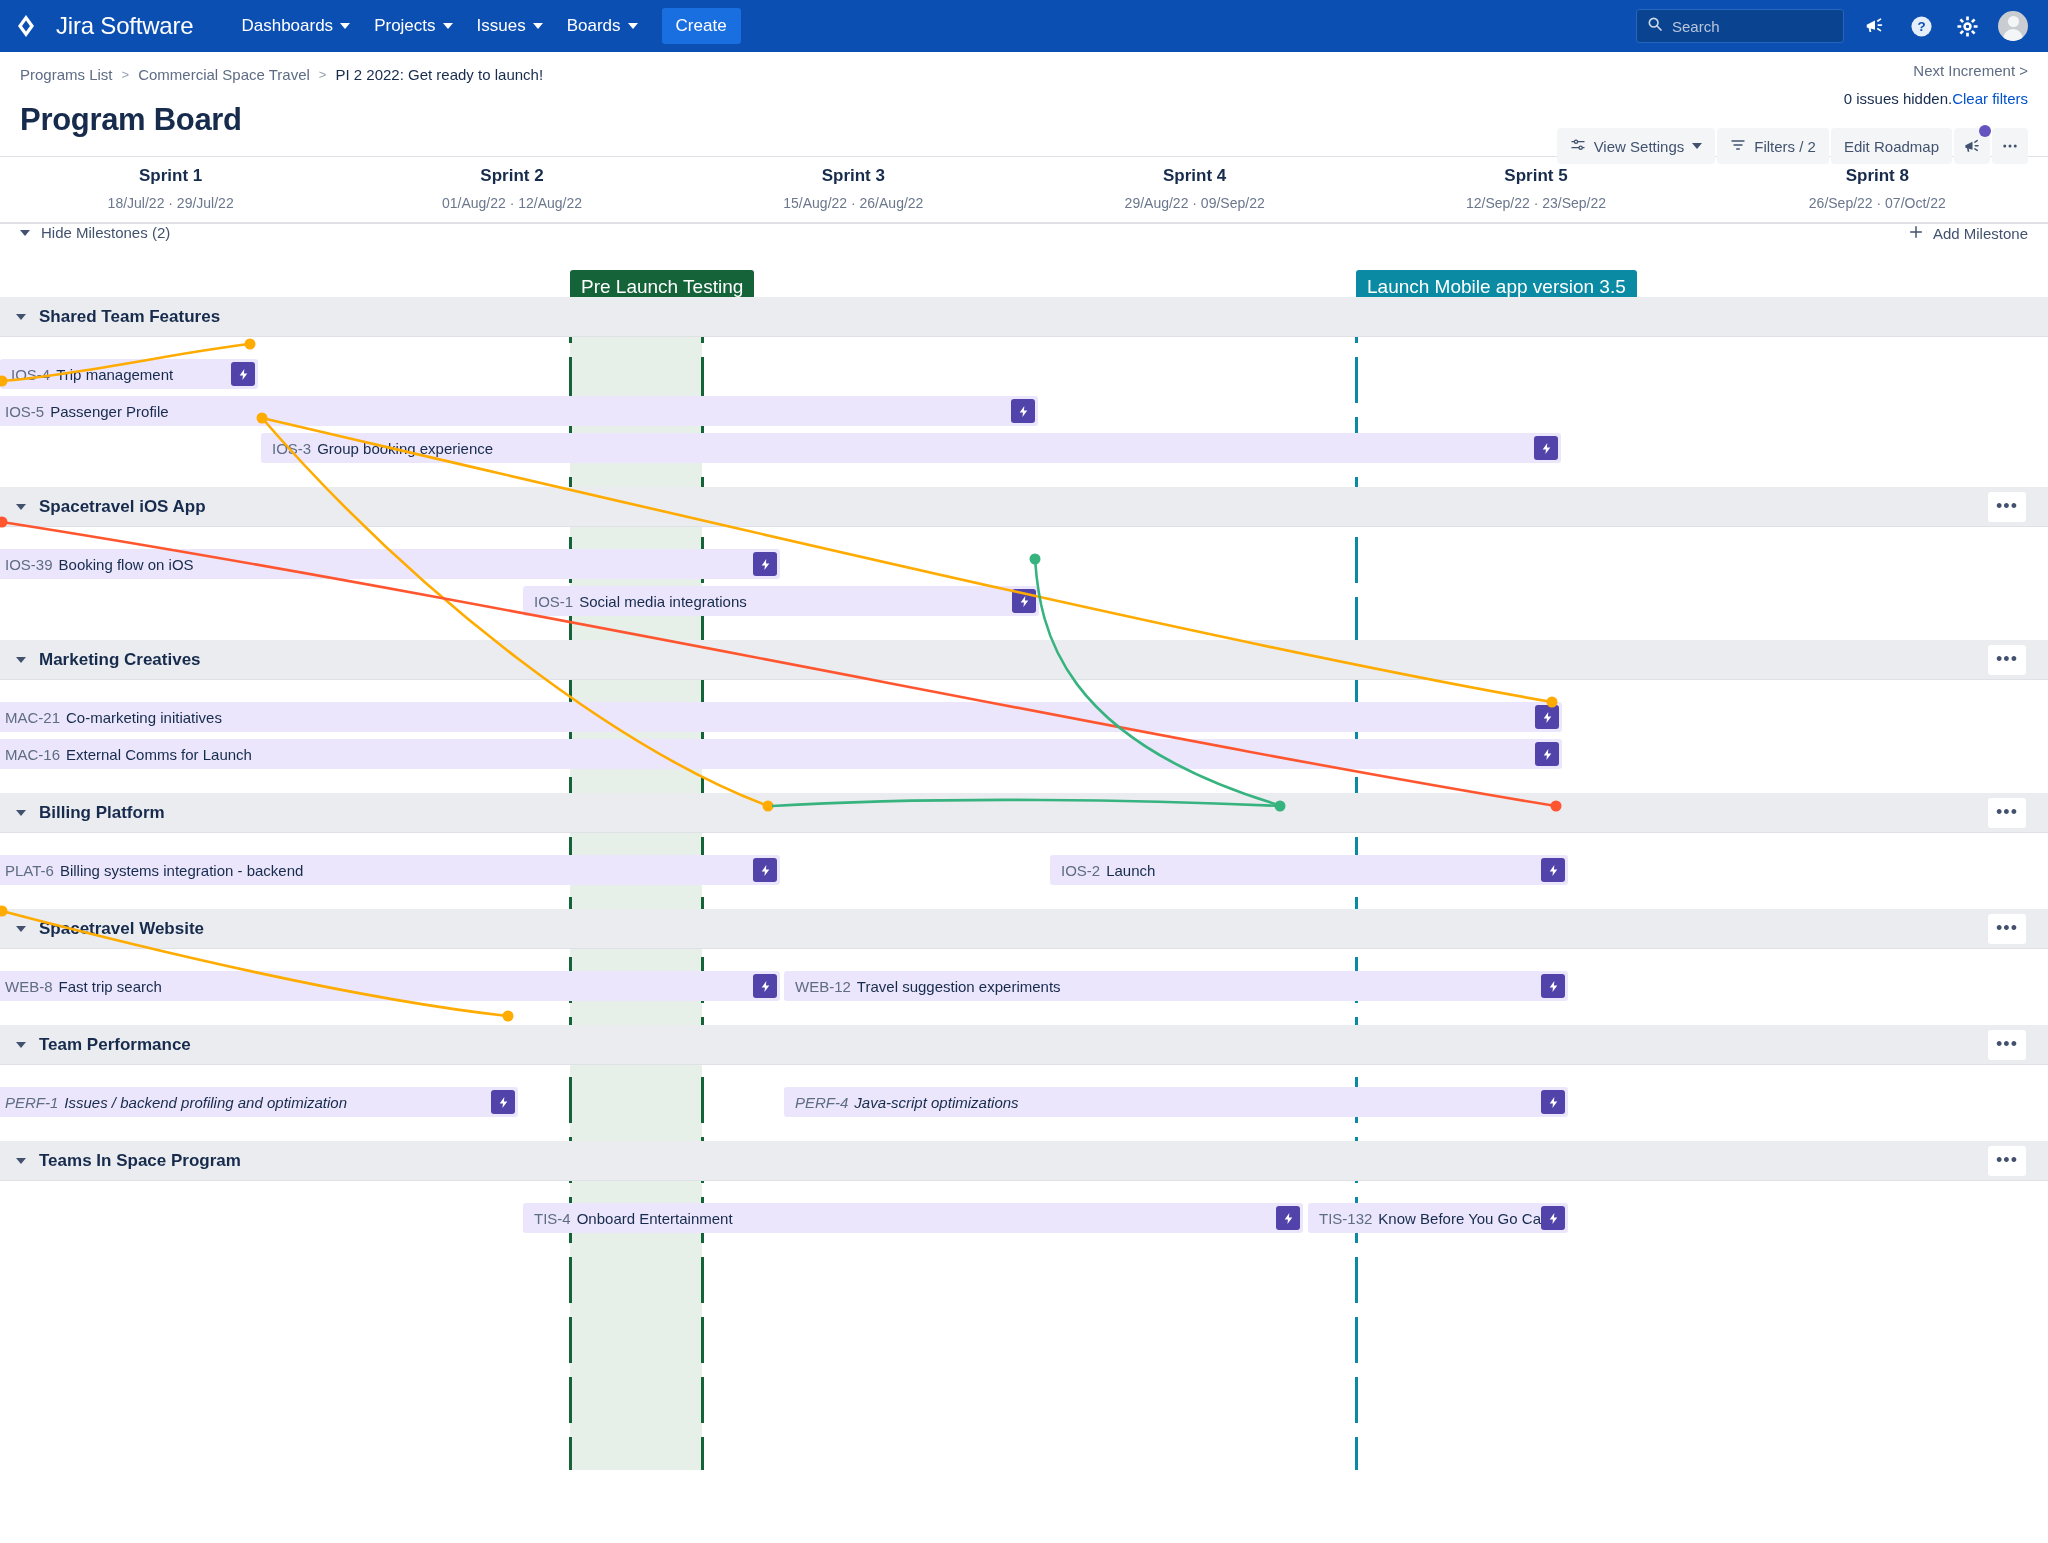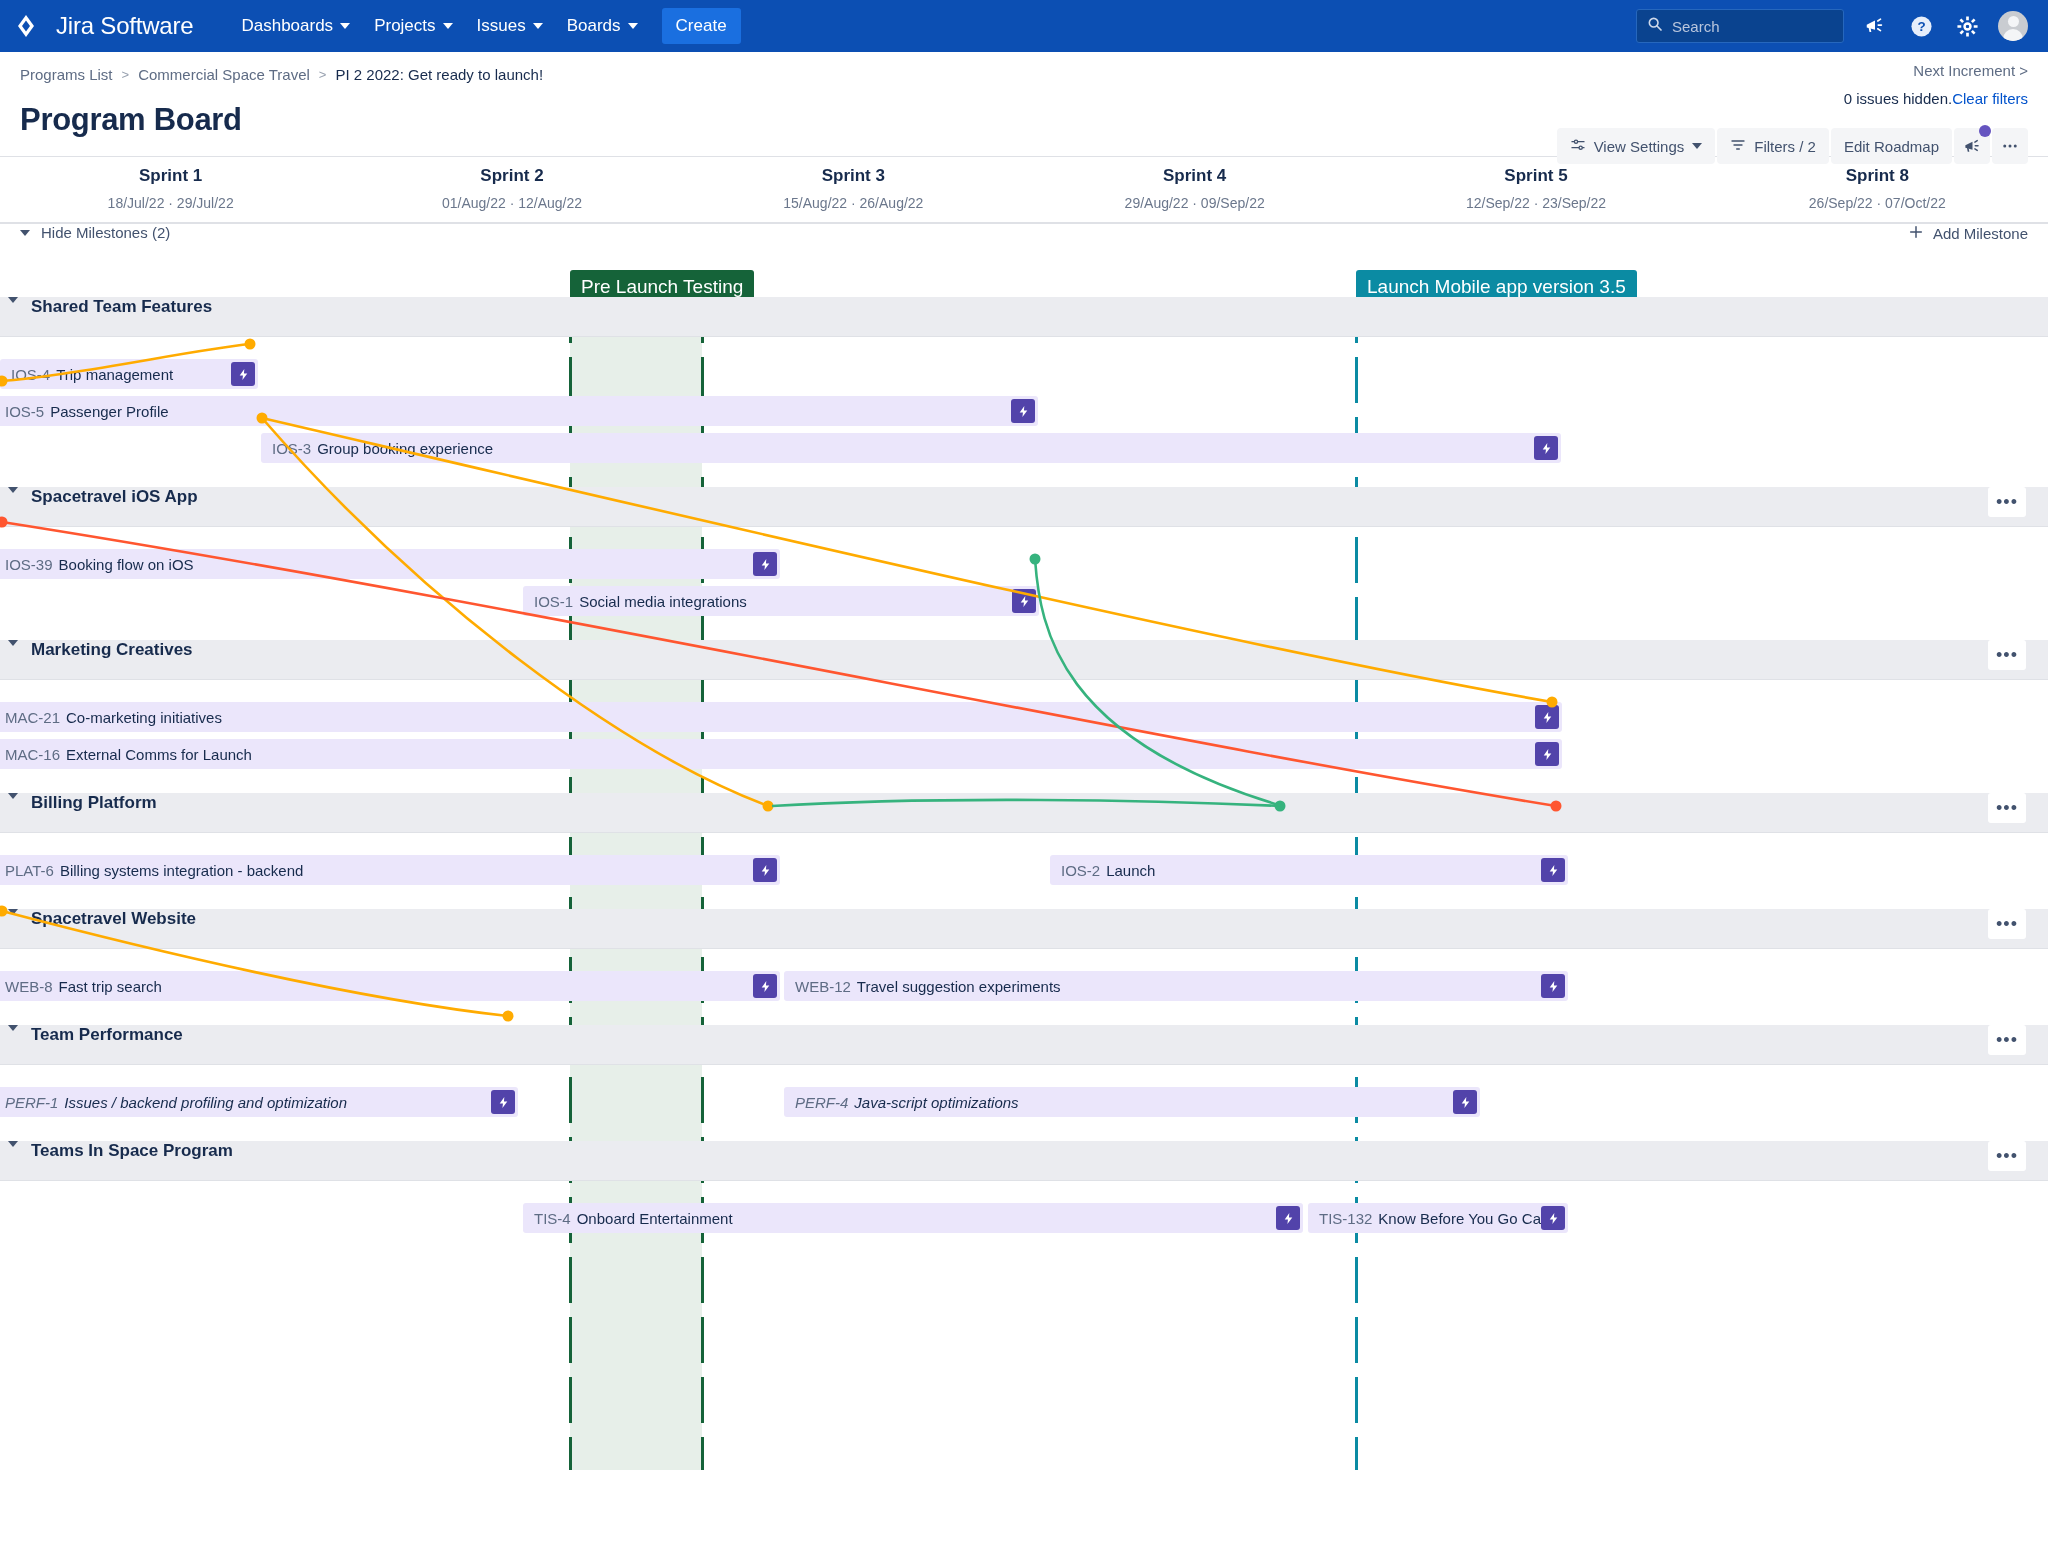--- a/index.html
+++ b/index.html
@@ -84,22 +84,22 @@
   .ms-flag {
     position:absolute; top:0; height:34px; color:#fff; font-size:19px;
     display:flex; align-items:center; padding:16px 11px; border-radius:3px 3px 0 0; white-space:nowrap; cursor:pointer;
   }
   .grid-overlay { position:absolute; left:0; top:0; right:0; bottom:0; pointer-events:none; z-index:1;}
   .ms-band { position:absolute; top:0; bottom:0; background:#e7efe9; }
   .ms-line { position:absolute; top:0; bottom:0; width:3px; }
   .dep-svg { position:absolute; left:0; top:0; z-index:4; pointer-events:none; }
 
   .group-header {
-    height:40px; background:#ebecf0; display:flex; 
-    padding-left:8px; gap:13px; position:relative; z-index:3; border-bottom:1px solid #dfe1e6;
+    height:40px; background:#ebecf0; display:flex; align-items:center;
+    padding-left:16px; gap:13px; position:relative; z-index:3; border-bottom:1px solid #dfe1e6;
   }
   .group-title { font-size:17px; font-weight:bold; color:#172b4d; }
   .group-more {
     position:absolute; right:22px; width:38px; height:30px; background:#fff;
     border-radius:3px; display:flex; align-items:center; justify-content:center;
     color:#42526e; font-size:18px; letter-spacing:1px; cursor:pointer;
   }
   .lane { position:relative; z-index:2; }
   .bar {
     position:absolute; height:30px; background:#ebe6fb; border-radius:3px;
@@ -464,21 +464,21 @@
       <div class="lane" style="height: 76px; font-style: italic;">
         <div class="bar" style="left: -6px; width: 524px; top: 22px;">
           <span class="key">PERF-1</span>
           <span>Issues / backend profiling and optimization</span>
           <span class="epic-badge">
             <svg viewBox="0 0 24 24">
               <path fill="#fff" d="M13.5 2 L5 14 h6 l-1 8 L19 10 h-6.2z"></path>
             </svg>
           </span>
         </div>
-        <div class="bar" style="left: 784px; width: 696px; top: 22px;">
+        <div class="bar" style="left: 784px; width: 784px; top: 22px;">
           <span class="key">PERF-4</span>
           <span>Java-script optimizations</span>
           <span class="epic-badge">
             <svg viewBox="0 0 24 24">
               <path fill="#fff" d="M13.5 2 L5 14 h6 l-1 8 L19 10 h-6.2z"></path>
             </svg>
           </span>
         </div>
       </div>
       <div class="group-header">

